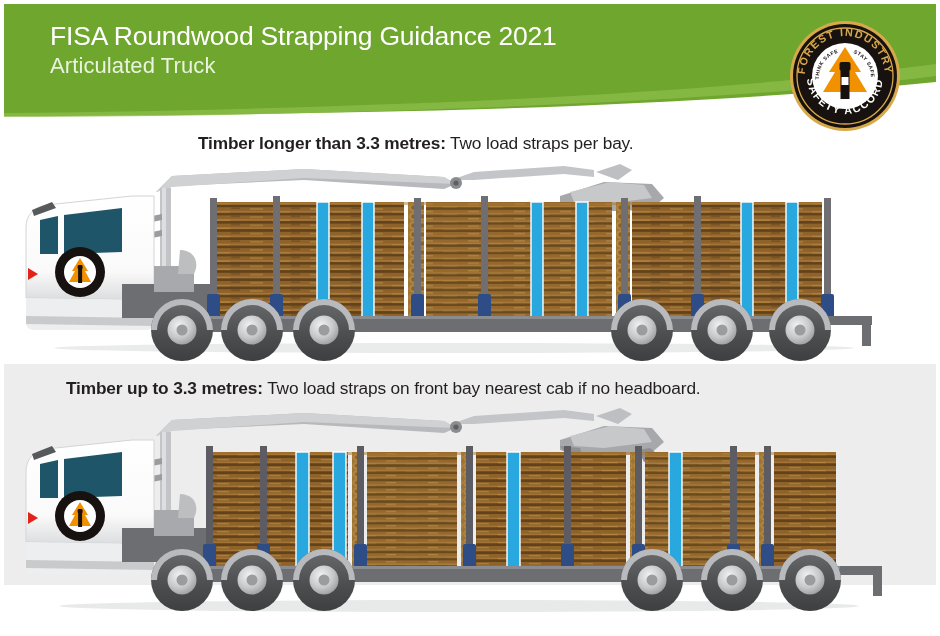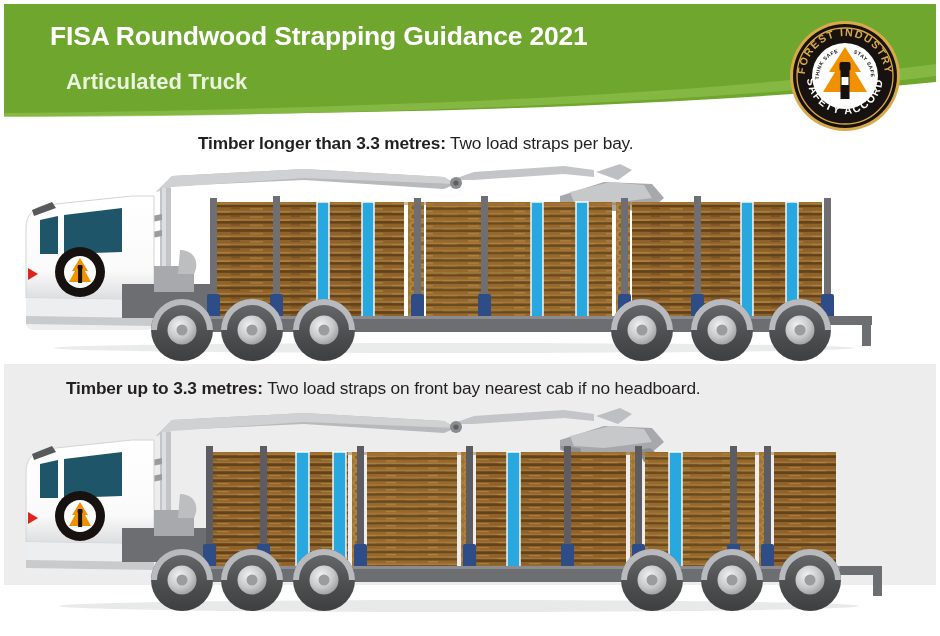--- a/index.html
+++ b/index.html
@@ -6,24 +6,24 @@
   body{width:940px;height:636px;overflow:hidden;
        font-family:"Liberation Sans","DejaVu Sans",sans-serif;}
 
   #poster{position:relative;width:940px;height:636px;background:#ffffff;
           box-sizing:border-box;border:4px solid #ffffff;overflow:hidden;}
 
   
   .header{position:absolute;left:0;top:0;width:932px;height:120px;overflow:hidden;}
   .header-svg{position:absolute;left:0;top:0;}
   .header-text{position:absolute;left:46px;top:16px;z-index:3;}
-  .title{color:#ffffff;font-size:26.5px;font-weight:bold;letter-spacing:-0.2px;
+  .title{color:#ffffff;font-size:26.5px;font-weight:normal;letter-spacing:-0.2px;
          line-height:32px;white-space:nowrap;margin:0;}
-  .subtitle{color:#eaf3e0;font-size:22px;font-weight:700;line-height:28px;
-            white-space:nowrap;margin:16px;letter-spacing:0.1px;}
+  .subtitle{color:#eaf3e0;font-size:22px;font-weight:400;line-height:28px;
+            white-space:nowrap;margin:0;letter-spacing:0.1px;}
 
   
   .logo{position:absolute;right:35px;top:16px;width:112px;height:112px;z-index:4;}
 
   
   .panel{position:absolute;left:0;width:932px;}
   #panel-top{top:118px;height:242px;background:#ffffff;}
   #panel-bottom{top:360px;height:221px;background:#ededed;}
 
   .caption{position:absolute;font-size:17.3px;color:#231f20;white-space:nowrap;

